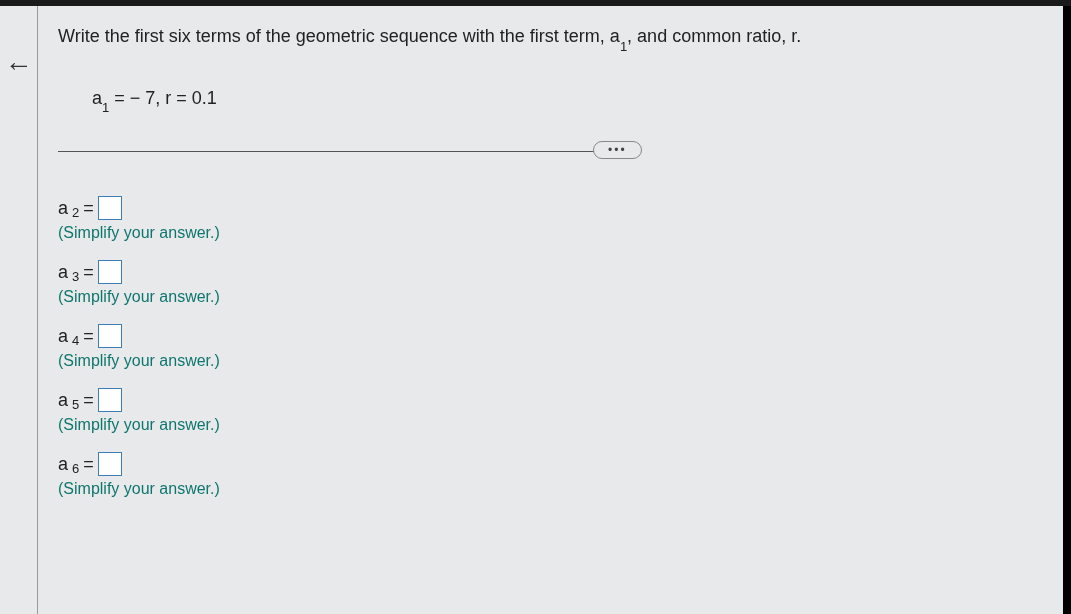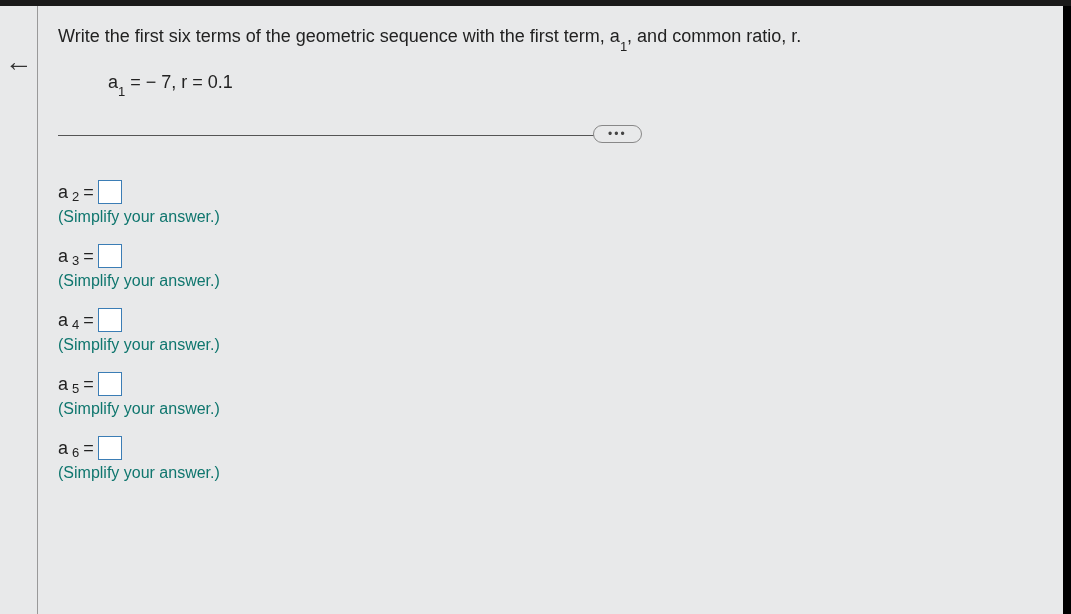--- a/index.html
+++ b/index.html
@@ -39,27 +39,27 @@
       font-weight: 300;
     }
     .content {
       flex: 1;
       padding: 18px 30px 10px 20px;
       background: #e8e9ea;
     }
     .question-text {
       font-size: 18px;
       color: #222;
-      margin-bottom: 20px;
+      margin-bottom: 36px;
       line-height: 1.4;
     }
     .given {
       font-size: 18px;
       color: #222;
-      margin-left: 50px;
+      margin-left: 34px;
       margin-bottom: 30px;
     }
     .divider-row {
       position: relative;
       height: 20px;
       margin-bottom: 35px;
     }
     .divider-line {
       position: absolute;
       top: 10px;

